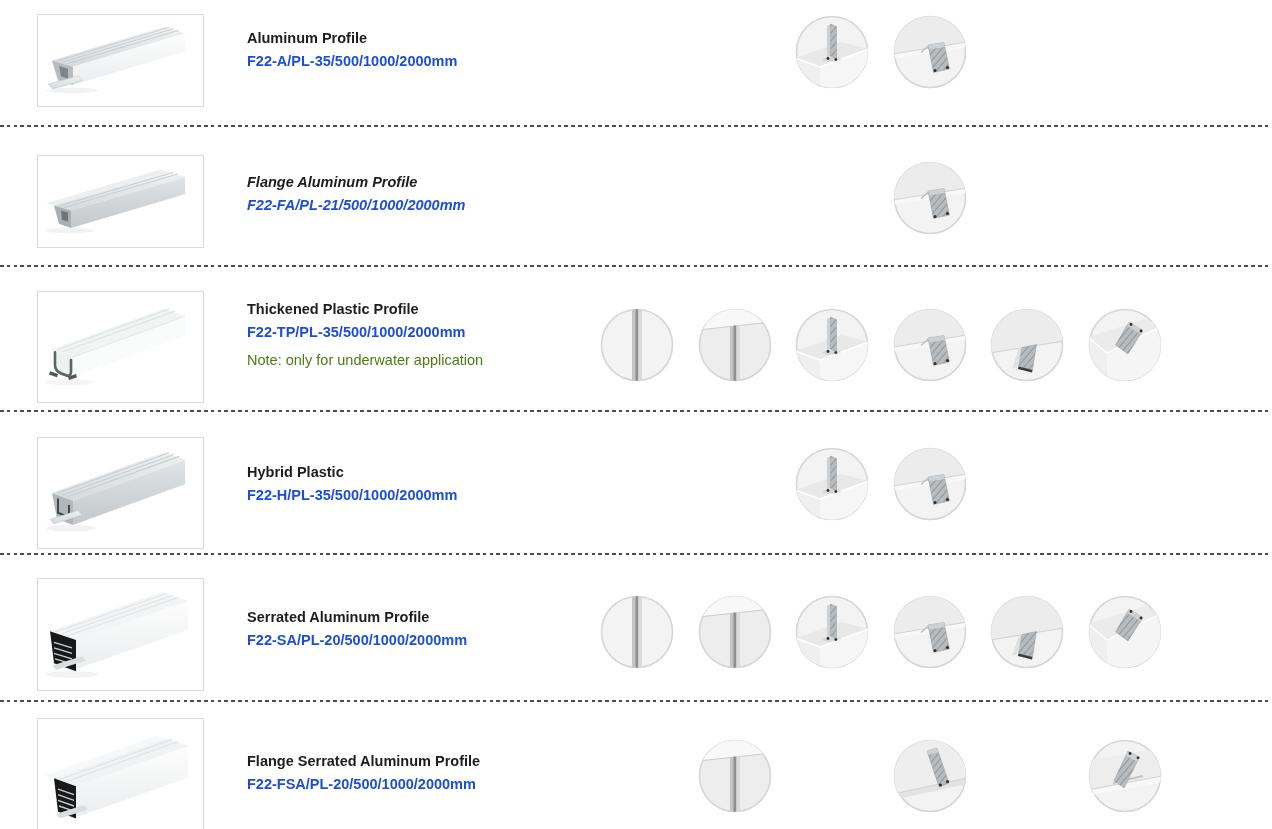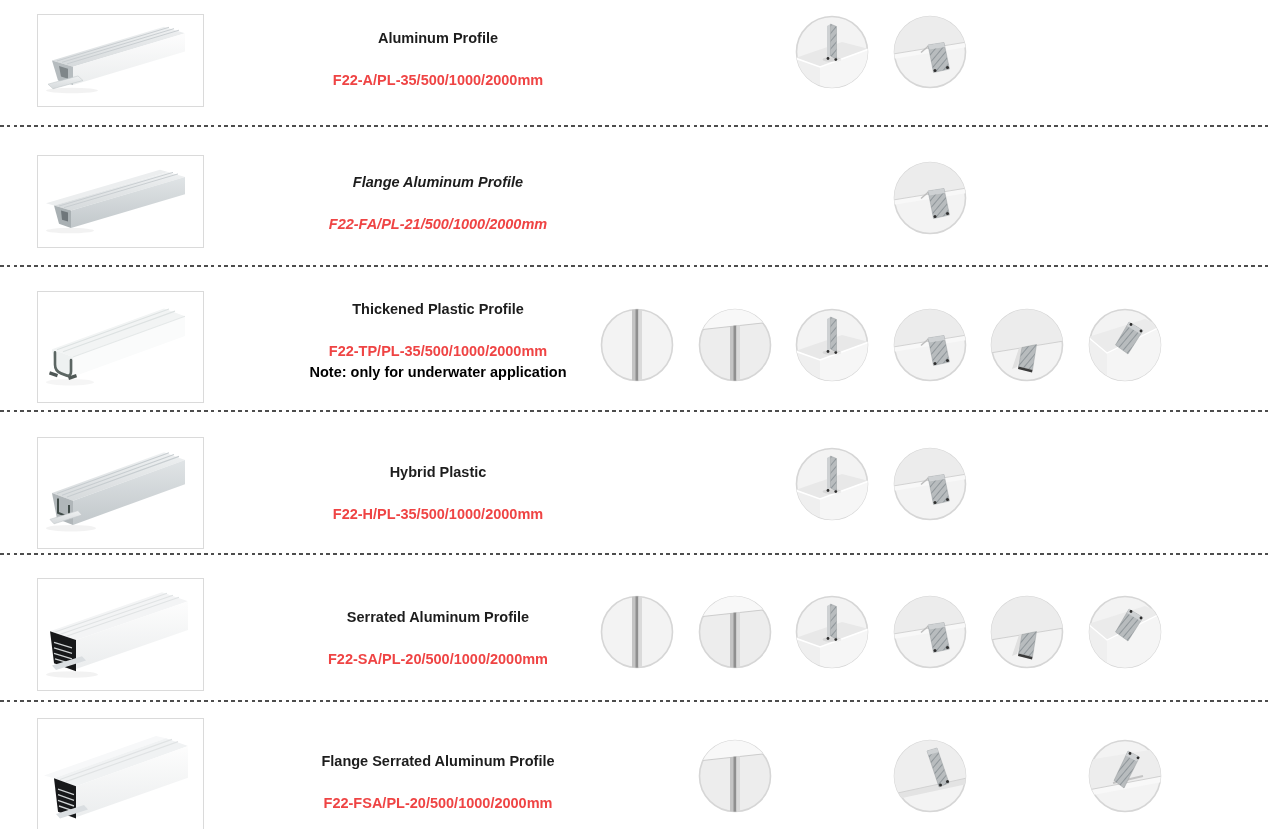--- a/index.html
+++ b/index.html
@@ -15,26 +15,26 @@
     position:absolute;left:37px;width:167px;border:1px solid #dadada;background:#fff;
     box-sizing:border-box;
   }
   .photo svg{display:block;width:100%;height:100%;}
   .p1{top:14px;height:93px;}
   .p2{top:155px;height:93px;}
   .p3{top:291px;height:112px;}
   .p4{top:437px;height:112px;}
   .p5{top:578px;height:113px;}
   .p6{top:718px;height:115px;}
-  .tb{position:absolute;left:238px;width:400px;text-align:center;}
+  .tb{position:absolute;left:247px;width:400px;text-align:left;}
   .tb1{top:30px;} .tb2{top:174px;font-style:italic;} .tb3{top:301px;}
   .tb4{top:464px;} .tb5{top:609px;} .tb6{top:753px;}
   .title{font-size:14.5px;font-weight:700;line-height:1.15;color:#1d1d1d;}
-  .model{font-size:14.5px;font-weight:700;line-height:1.15;color:#ef4444;margin-top:25px;}
-  .note{font-size:14.5px;font-weight:700;line-height:1.15;color:#000000;margin-top:5px;}
+  .model{font-size:14.5px;font-weight:700;line-height:1.15;color:#1d4ed8;margin-top:6px;}
+  .note{font-size:14.5px;font-weight:400;line-height:1.15;color:#4d7c0f;margin-top:12px;}
   .circ{position:absolute;width:76px;height:76px;}
   .col1{left:599px;} .col2{left:697px;} .col3{left:794px;}
   .col4{left:892px;} .col5{left:989px;} .col6{left:1087px;}
   .r1{top:14px;} .r2{top:160px;} .r3{top:307px;}
   .r4{top:446px;} .r5{top:594px;} .r6{top:738px;}
 </style>
 </head>
 <body>
 
 <svg width="0" height="0" style="position:absolute" aria-hidden="true">

